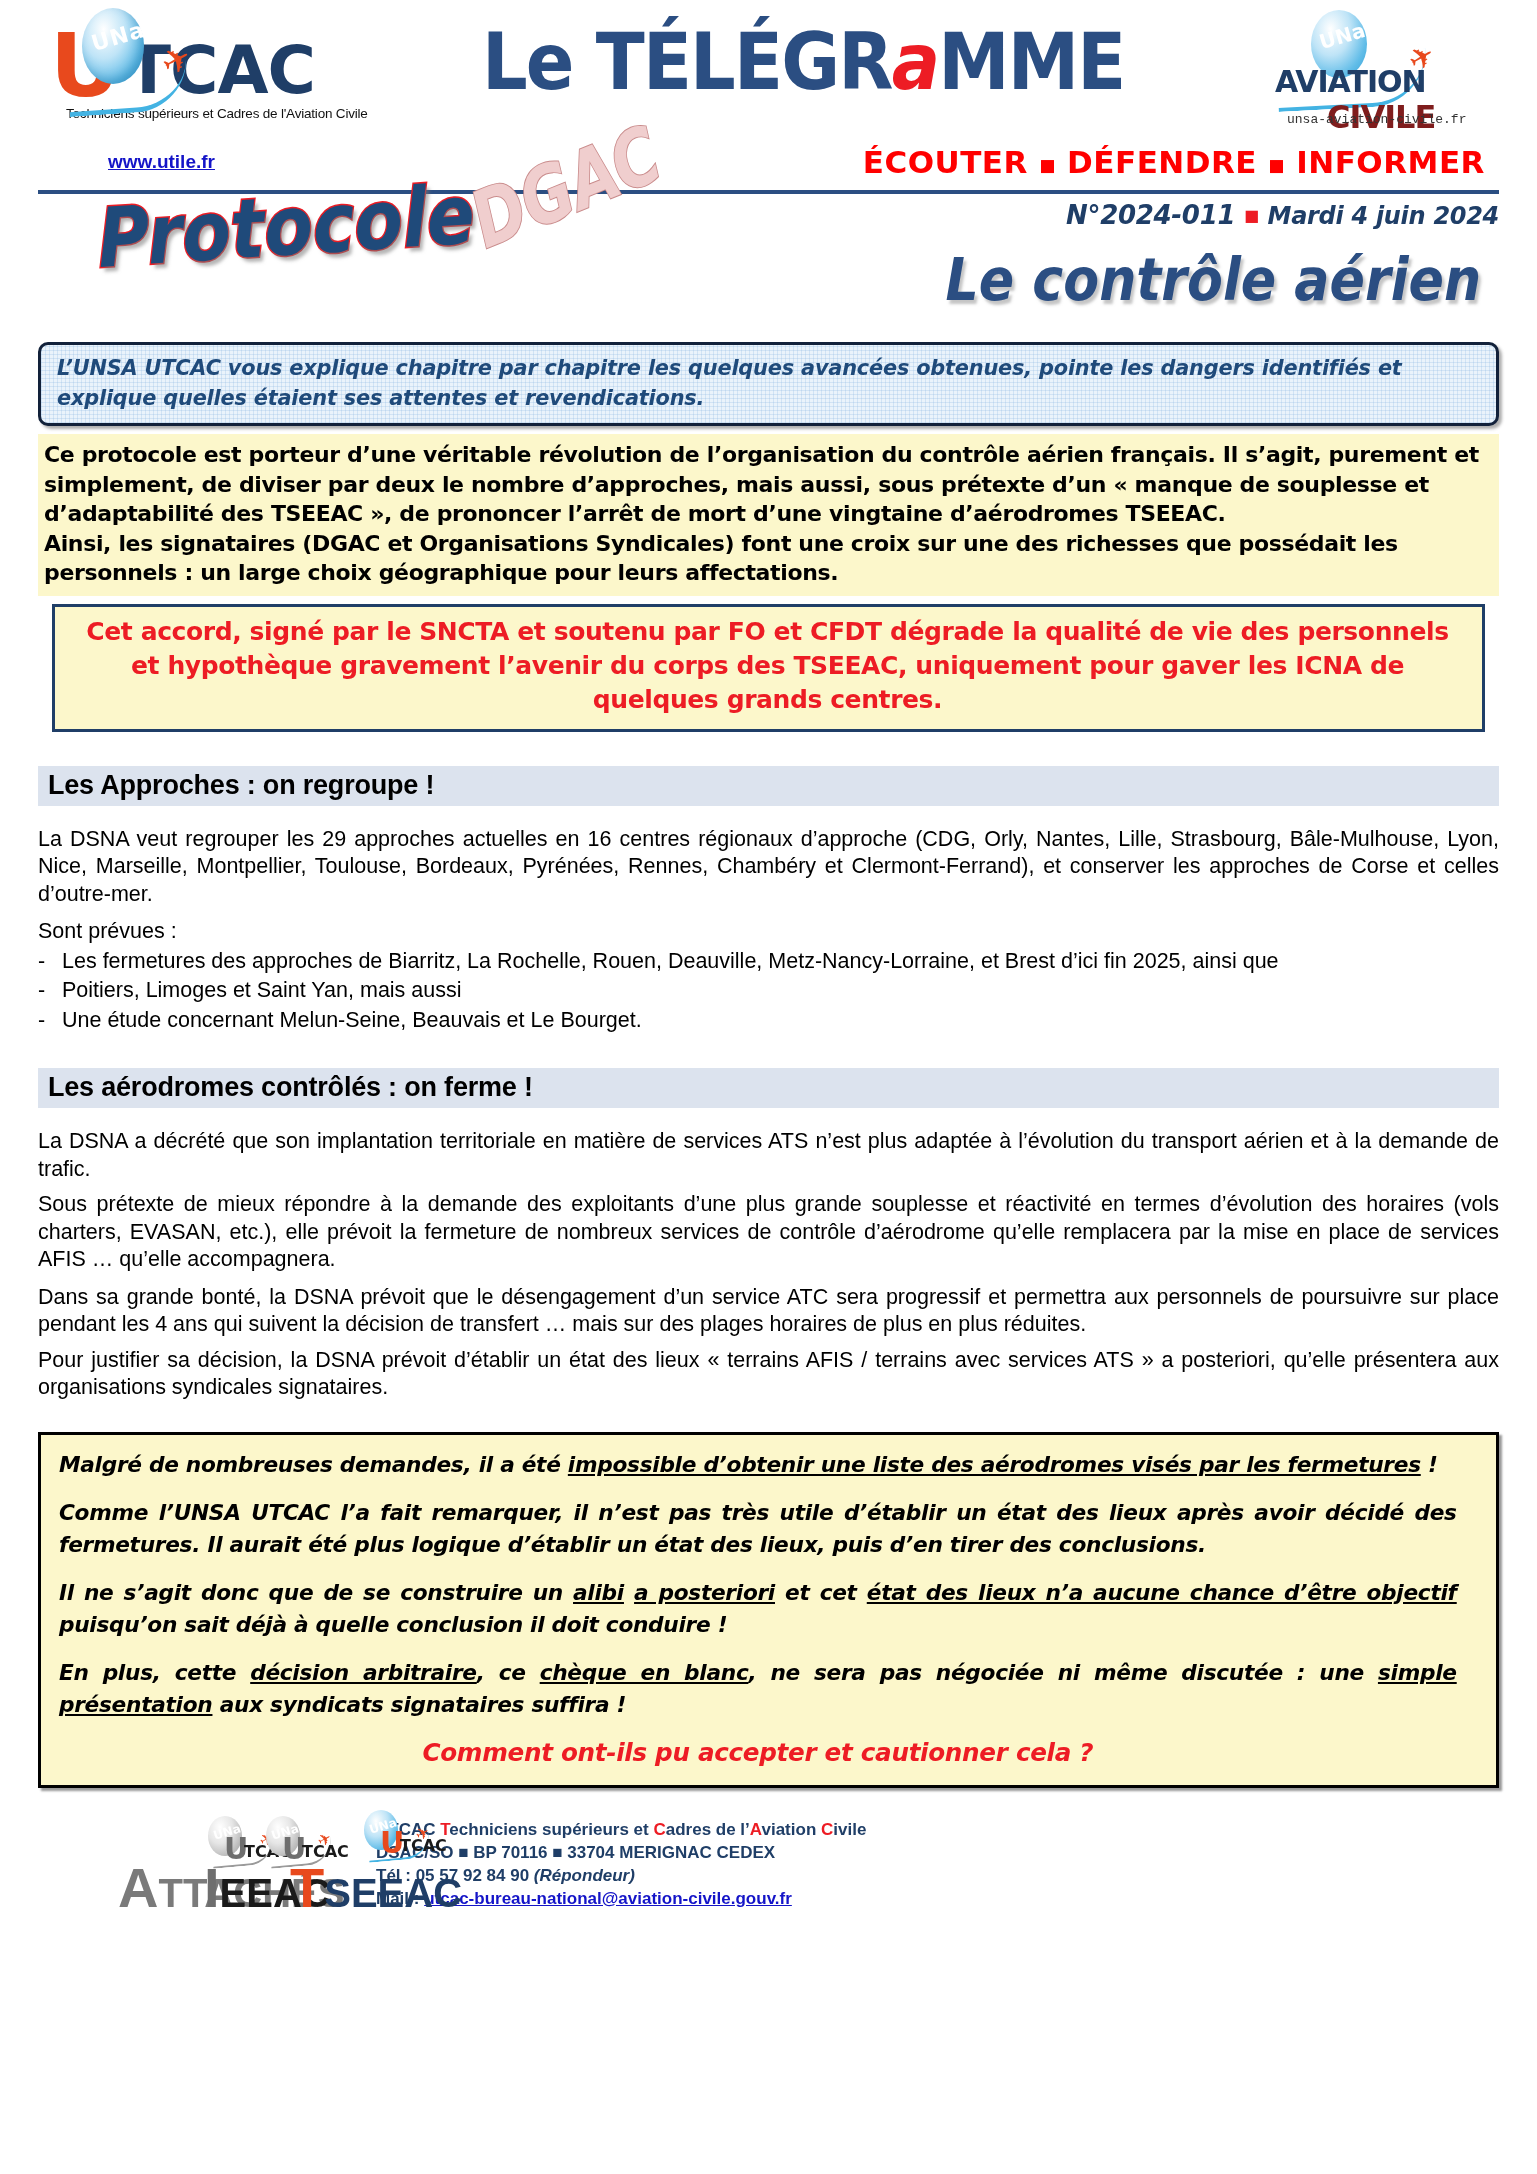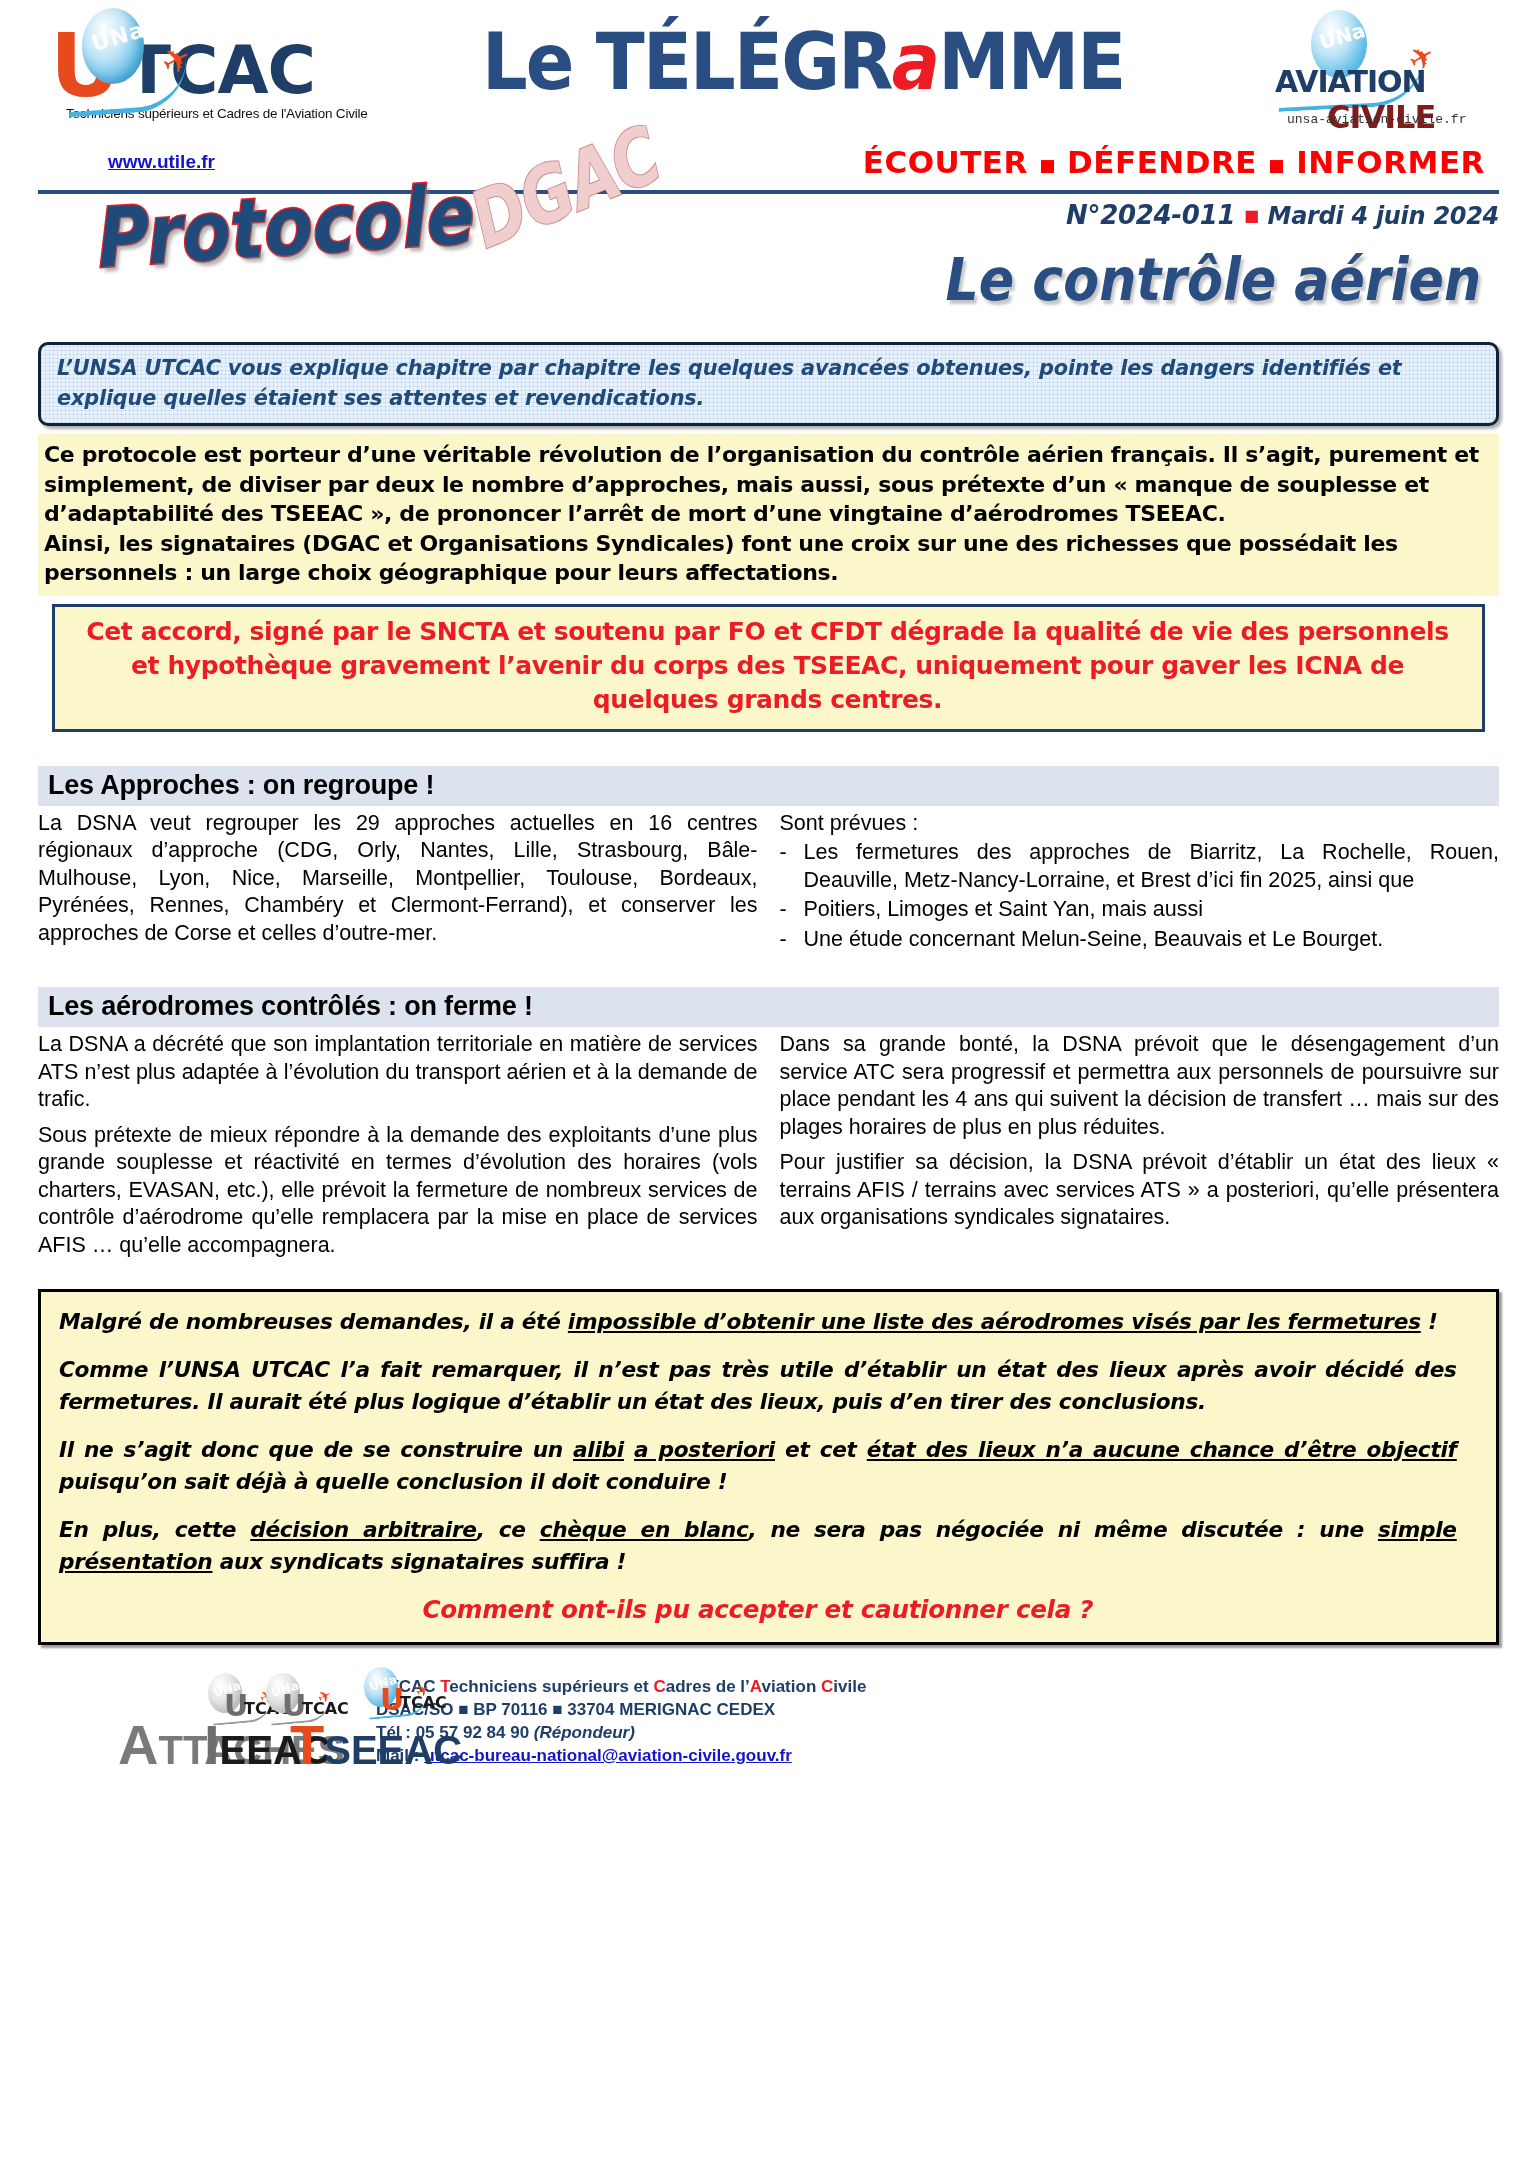--- a/index.html
+++ b/index.html
@@ -176,21 +176,21 @@
 
   
   .section{margin-top:34px;}
   .sec-head{
     background:#DCE3EE;padding:3px 10px 5px 10px;
   }
   .sec-head h2{
     margin:0;font-family:"Liberation Sans", sans-serif;font-weight:bold;
     font-size:27px;line-height:32px;color:#000;letter-spacing:-.2px;
   }
-  .cols{display:flex;gap:22px;margin-top:4px;}
+  .cols{display:flex;gap:10px;margin-top:20px;flex-direction:column;}
   .col{flex:1 1 0;min-width:0;}
   .col p{
     margin:0 0 0 0;text-align:justify;
     font-family:"Liberation Sans", sans-serif;font-size:21.5px;line-height:27.5px;color:#000;
   }
   .col p + p{margin-top:8px;}
   .bullets{margin:0;padding:0;list-style:none;}
   .bullets li{
     display:flex;gap:14px;
     font-family:"Liberation Sans", sans-serif;font-size:21.5px;line-height:27.5px;

